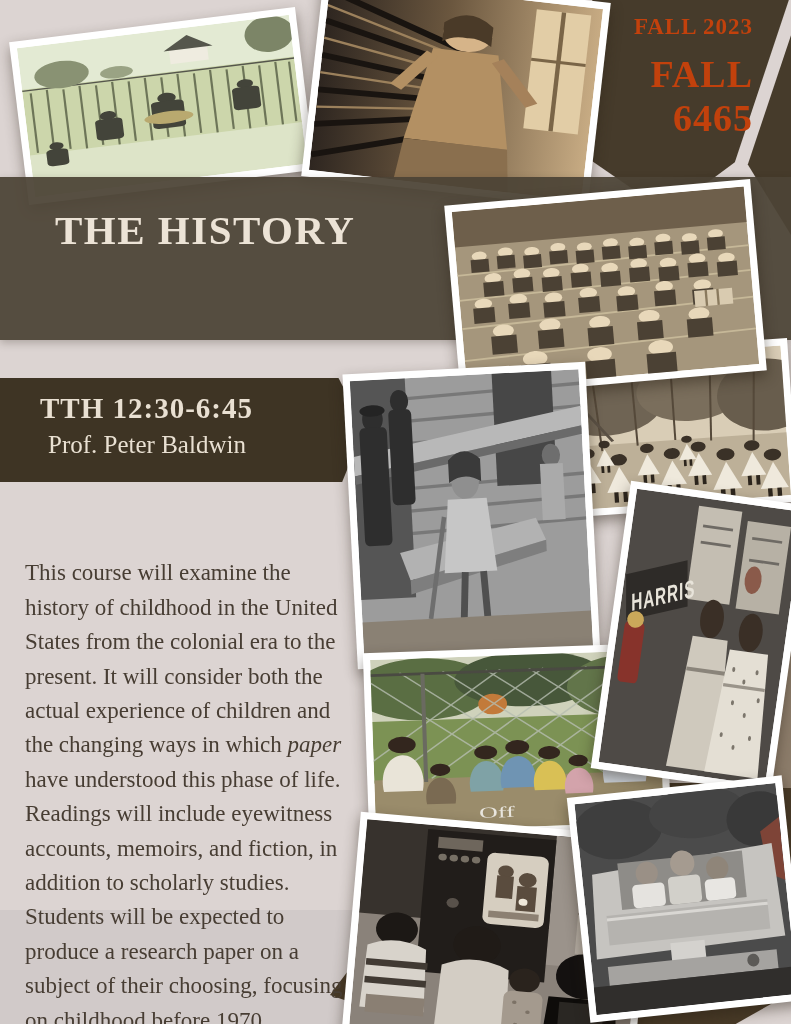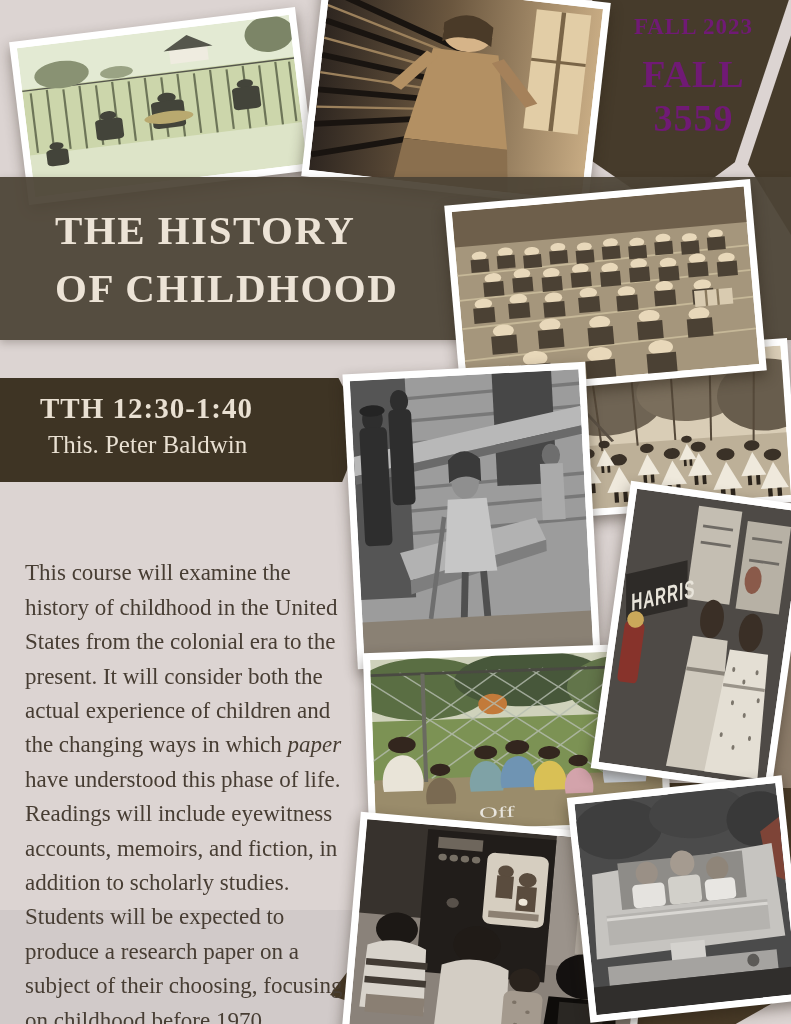--- a/index.html
+++ b/index.html
@@ -21,21 +21,21 @@
   .tth{left:0;top:378px;width:364px;height:104px;background:#3e3424;z-index:9;color:#e9e0d2;
     clip-path:polygon(0 0,93% 0,100% 48%,94% 100%,0 100%);padding:14px 0 0 40px;}
   .tth .time{font-weight:bold;font-size:29px;letter-spacing:1px;}
   .tth .prof{font-size:25px;margin:6px 0 0 8px;}
   
   .hist{left:575px;top:0;width:216px;height:235px;z-index:4;}
   .hist-main{position:absolute;inset:0;background:#463b2b;
     clip-path:polygon(8% 0,99% 0,74% 69%,55% 82%,26% 80%,7% 68%);}
   .hist-tri{position:absolute;inset:0;background:#463b2b;
     clip-path:polygon(100% 15%,100% 100%,80% 70%);}
-  .hist-text{position:absolute;top:14px;right:38px;text-align:center;color:#701a75;}
+  .hist-text{position:absolute;top:14px;right:38px;text-align:right;color:#c2410c;}
   .hist-text .term{font-weight:bold;font-size:23px;letter-spacing:1px;margin-bottom:12px;}
   .hist-text .code{font-weight:bold;font-size:38px;line-height:44px;letter-spacing:1px;}
   
   .photo{position:absolute;background:#fff;padding:7px;box-shadow:0 6px 14px rgba(40,30,20,.45);}
   .photo svg{display:block;width:100%;height:100%;}
   .p-engraving{left:18px;top:24px;width:288px;height:164px;transform:rotate(-7deg);z-index:3;}
   .p-mill{left:312px;top:-14px;width:288px;height:207px;transform:rotate(6.5deg);z-index:5;}
   .p-playground{left:556px;top:346px;width:237px;height:164px;transform:rotate(-4deg);z-index:7;}
   .p-school{left:452px;top:192px;width:307px;height:192px;transform:rotate(-5deg);z-index:8;}
   .p-porch{left:350px;top:368px;width:243px;height:295px;transform:rotate(-3deg);z-index:10;}
@@ -100,21 +100,21 @@
       <ellipse cx="52" cy="58" rx="9" ry="4" fill="#b9a96f"></ellipse>
     </svg>
   </div>
 
   <div class="abs hist">
     <div class="hist-main"></div>
     <div class="hist-tri"></div>
     <div class="hist-text">
       <div class="term">FALL 2023</div>
       <div class="code">FALL</div>
-      <div class="code">3559</div>
+      <div class="code">6465</div>
     </div>
   </div>
 
   <div class="photo p-mill">
     <svg viewBox="0 0 100 100" preserveAspectRatio="none">
       <defs>
         <linearGradient id="millbg" x1="0" y1="0" x2="1" y2="0">
           <stop offset="0" stop-color="#2e2620"></stop>
             <stop offset="0.45" stop-color="#6b573f"></stop>
             <stop offset="1" stop-color="#c7ab83"></stop>
@@ -142,21 +142,20 @@
       <path d="M43,16 Q52,6 61,16 L61,26 Q56,22 52,23 Q47,22 43,26 Z" fill="#4a3a28"></path>
       <path d="M40,30 L64,30 L71,78 L33,78 Z" fill="#b39063"></path>
       <path d="M40,33 L28,52" stroke="#b39063" stroke-width="5" fill="none"></path>
       <path d="M64,33 L78,54" stroke="#a5815a" stroke-width="5" fill="none"></path>
       <path d="M33,78 L71,78 L73,100 L31,100 Z" fill="#8a6f4e"></path>
     </svg>
   </div>
 
   <div class="abs titlebanner">
     <div class="t1">THE HISTORY</div>
-    <div class="t2">OF CHILDHOOD</div>
   </div>
 
   <div class="photo p-playground">
     <svg viewBox="0 0 100 100" preserveAspectRatio="none">
       <defs>
         <g id="pk">
             <circle cy="-7" r="2.8" fill="#3a3127"></circle>
             <path d="M-4.5,9 L0,-3.5 L4.5,9 Z" fill="#efe9dc"></path>
             <line x1="-1.5" y1="9" x2="-1.5" y2="14" stroke="#2c251d" stroke-width="1.4"></line>
             <line x1="1.5" y1="9" x2="1.5" y2="14" stroke="#2c251d" stroke-width="1.4"></line>
@@ -238,22 +237,22 @@
       <use href="#sk" transform="translate(24,86) scale(1.4)"></use>
         <use href="#sk" transform="translate(46,87) scale(1.4)"></use>
         <use href="#sk" transform="translate(67,86) scale(1.4)"></use>
       <rect x="80" y="56" width="13" height="9" fill="#d9cbb0"></rect>
       <line x1="84" y1="56" x2="84" y2="65" stroke="#8a7a5e" stroke-width="0.8"></line>
       <line x1="88" y1="56" x2="88" y2="65" stroke="#8a7a5e" stroke-width="0.8"></line>
     </svg>
   </div>
 
   <div class="abs tth">
-    <div class="time">TTH 12:30-1:40</div>
-    <div class="prof">This. Peter Baldwin</div>
+    <div class="time">TTH 12:30-6:45</div>
+    <div class="prof">Prof. Peter Baldwin</div>
   </div>
 
   <div class="photo p-porch">
     <svg viewBox="0 0 100 100" preserveAspectRatio="none">
       <rect width="100" height="100" fill="#9c9c9c"></rect>
       <g stroke="#787878" stroke-width="1.2">
         <line x1="0" y1="8" x2="100" y2="5"></line>
           <line x1="0" y1="16" x2="100" y2="13"></line>
         <line x1="0" y1="24" x2="100" y2="21"></line>
           <line x1="0" y1="40" x2="100" y2="37"></line>

